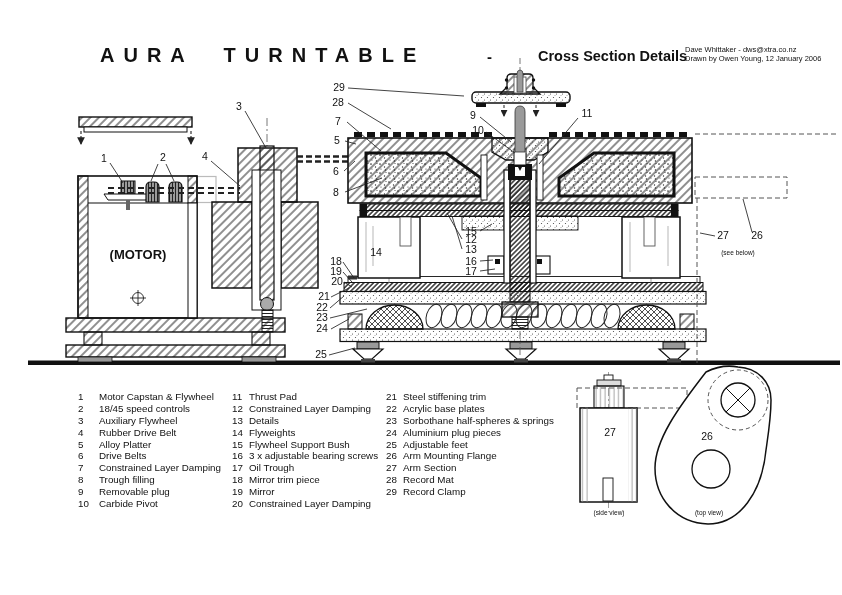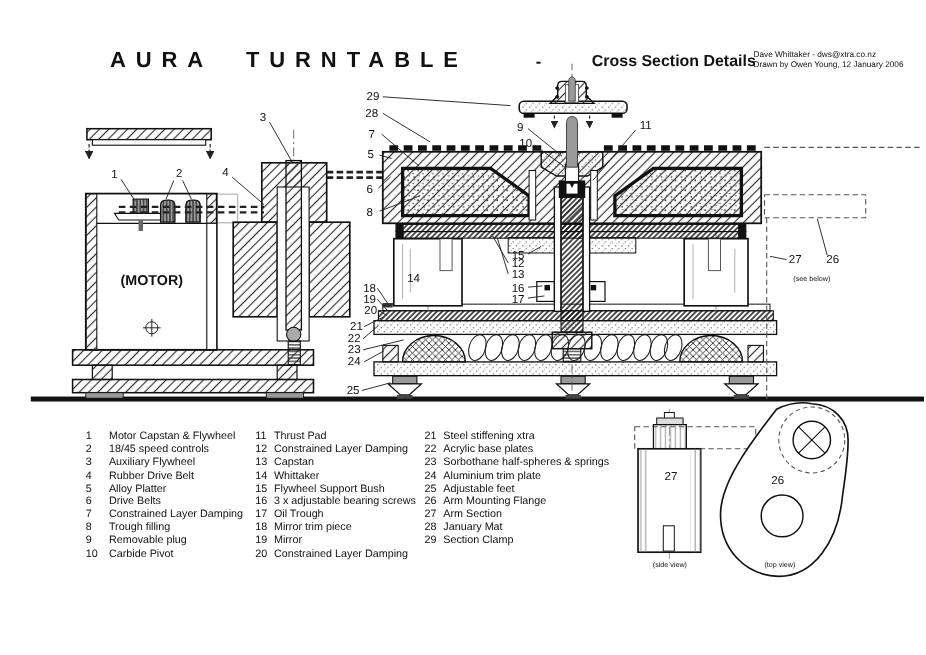--- a/index.html
+++ b/index.html
@@ -413,26 +413,26 @@
           <span class="plabel">Thrust Pad</span>
         </div>
 
         <div class="prow">
           <span class="pnum">12</span>
           <span class="plabel">Constrained Layer Damping</span>
         </div>
 
         <div class="prow">
           <span class="pnum">13</span>
-          <span class="plabel">Capstan</span>
+          <span class="plabel">Details</span>
         </div>
 
         <div class="prow">
           <span class="pnum">14</span>
-          <span class="plabel">Whittaker</span>
+          <span class="plabel">Flyweights</span>
         </div>
 
         <div class="prow">
           <span class="pnum">15</span>
           <span class="plabel">Flywheel Support Bush</span>
         </div>
 
         <div class="prow">
           <span class="pnum">16</span>
           <span class="plabel">3 x adjustable bearing screws</span>
@@ -455,58 +455,58 @@
 
         <div class="prow">
           <span class="pnum">20</span>
           <span class="plabel">Constrained Layer Damping</span>
         </div>
       </div>
     <div class="pcol c3">
 
         <div class="prow">
           <span class="pnum">21</span>
-          <span class="plabel">Steel stiffening xtra</span>
+          <span class="plabel">Steel stiffening trim</span>
         </div>
 
         <div class="prow">
           <span class="pnum">22</span>
           <span class="plabel">Acrylic base plates</span>
         </div>
 
         <div class="prow">
           <span class="pnum">23</span>
           <span class="plabel">Sorbothane half-spheres &amp; springs</span>
         </div>
 
         <div class="prow">
           <span class="pnum">24</span>
-          <span class="plabel">Aluminium trim plate</span>
+          <span class="plabel">Aluminium plug pieces</span>
         </div>
 
         <div class="prow">
           <span class="pnum">25</span>
           <span class="plabel">Adjustable feet</span>
         </div>
 
         <div class="prow">
           <span class="pnum">26</span>
           <span class="plabel">Arm Mounting Flange</span>
         </div>
 
         <div class="prow">
           <span class="pnum">27</span>
           <span class="plabel">Arm Section</span>
         </div>
 
         <div class="prow">
           <span class="pnum">28</span>
-          <span class="plabel">January Mat</span>
+          <span class="plabel">Record Mat</span>
         </div>
 
         <div class="prow">
           <span class="pnum">29</span>
-          <span class="plabel">Section Clamp</span>
+          <span class="plabel">Record Clamp</span>
         </div>
       </div>
   </div>
 
 </div>
 
 </body></html>

